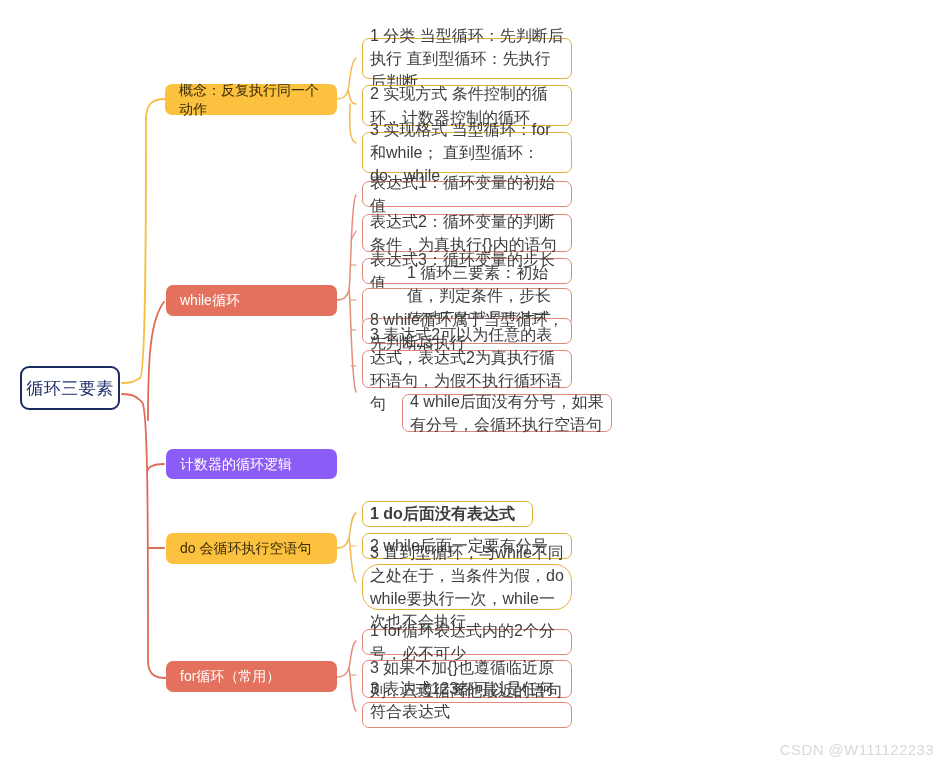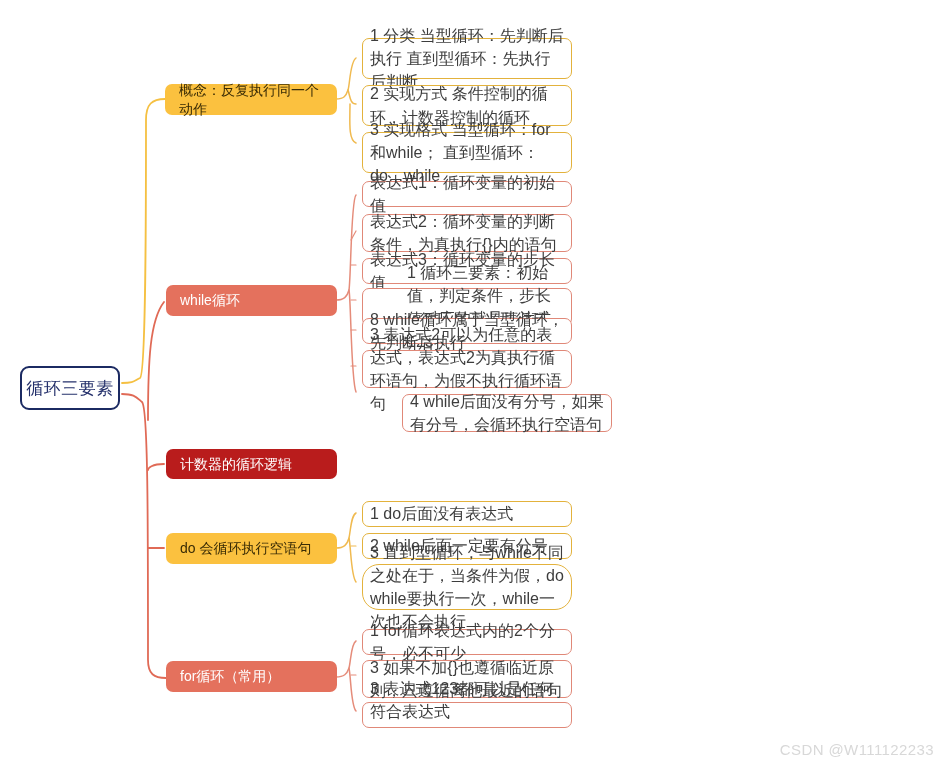--- a/index.html
+++ b/index.html
@@ -54,21 +54,21 @@
     padding: 0 14px;
   }
   .branch-label {
     font-size: 14px;
     line-height: 1.3;
   }
   .branch-yellow { background: #fbc13f; }
   .branch-yellow .branch-label { color: #3a2c05; }
   .branch-salmon { background: #e4715d; text-align: right; }
   .branch-salmon .branch-label { color: #ffffff; }
-  .branch-navy   { background: #b91c1c; }
+  .branch-navy   { background: #8b5cf6; }
   .branch-navy .branch-label { color: #ffffff; }
 
   .leaf-node {
     position: absolute;
     box-sizing: border-box;
     background: #ffffff;
     border-radius: 7px;
     border: 1px solid #d9a23a;
     display: flex;
     align-items: center;
@@ -172,21 +172,21 @@
     <span class="leaf-text">4 while后面没有分号，如果有分号，会循环执行空语句</span>
   </div>
 
   <div class="node branch-node branch-navy" style="left:166px; top:449px; width:171px; height:30px;">
     <span class="branch-label">计数器的循环逻辑</span>
   </div>
 
   <div class="node branch-node branch-yellow" style="left:166px; top:533px; width:171px; height:31px;">
     <span class="branch-label">do 会循环执行空语句</span>
   </div>
-  <div class="leaf-node tone-yellow" style="left:362px; top:501px; width:210px; height:26px;">
+  <div class="leaf-node tone-yellow" style="left:362px; top:501px; width:171px; height:26px;font-weight:bold;">
     <span class="leaf-text">1  do后面没有表达式</span>
   </div>
   <div class="leaf-node tone-yellow" style="left:362px; top:533px; width:210px; height:26px;">
     <span class="leaf-text">2 while后面一定要有分号</span>
   </div>
   <div class="leaf-node tone-yellow" style="left:362px; top:564px; width:210px; height:46px;border-radius:17px;">
     <span class="leaf-text">3 直到型循环，与while不同之处在于，当条件为假，do while要执行一次，while一次也不会执行</span>
   </div>
 
   <div class="node branch-node branch-salmon" style="left:166px; top:661px; width:171px; height:31px;">

